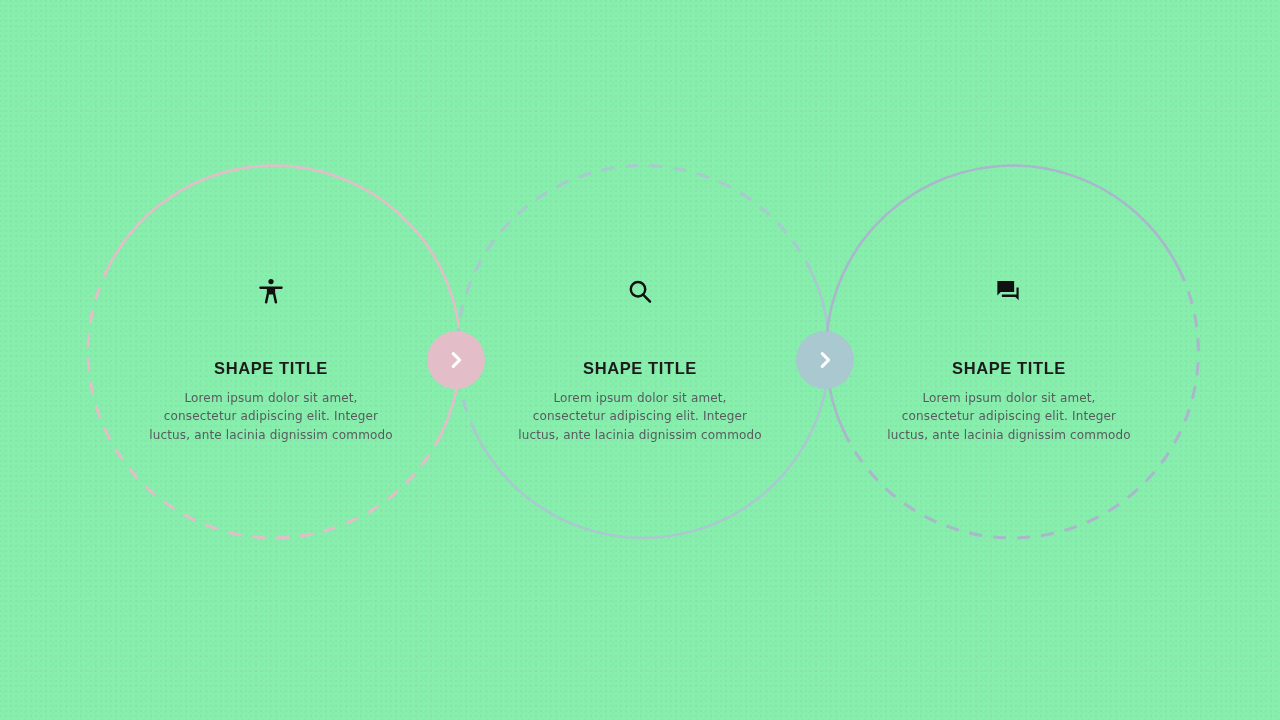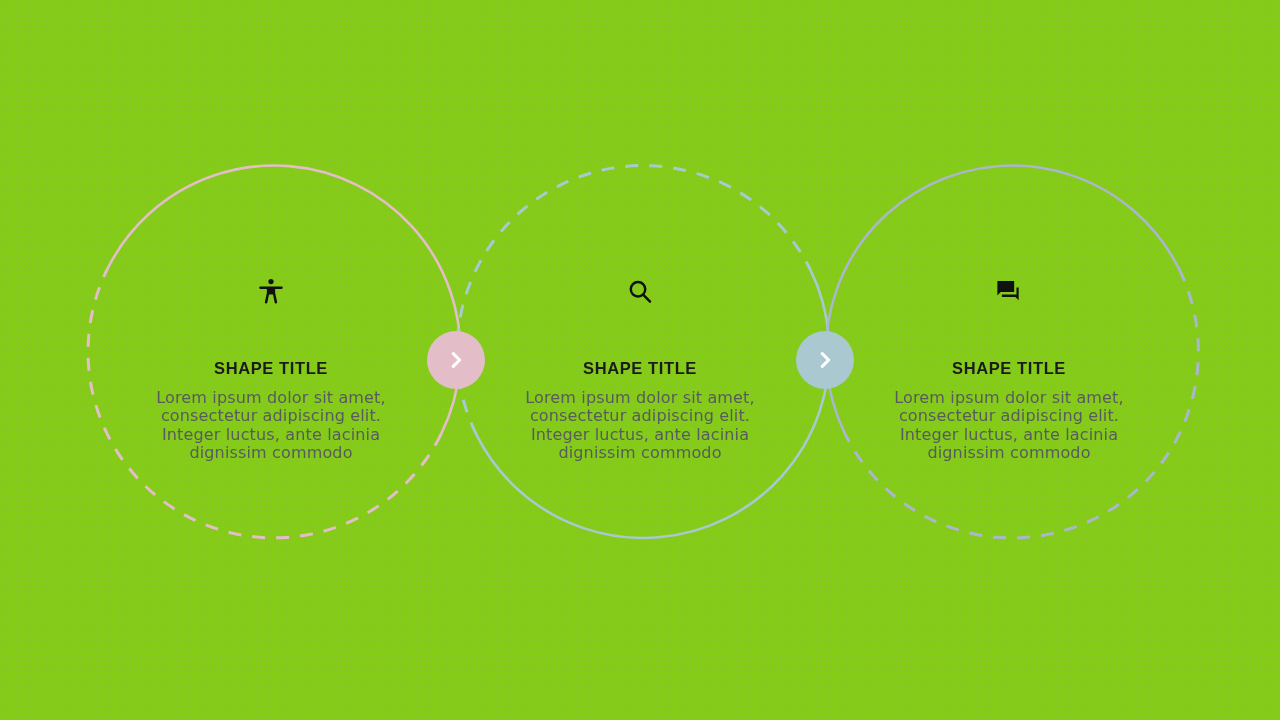--- a/index.html
+++ b/index.html
@@ -11,21 +11,21 @@
     height: 720px;
     overflow: hidden;
     font-family: "DejaVu Sans", sans-serif;
     background: #eff0f1;
   }
 
   #slide {
     position: relative;
     width: 1280px;
     height: 720px;
-    background-color: #84cc16;
+    background-color: #86efac;
   }
 
   
   #texture {
     position: absolute;
     inset: 0;
     pointer-events: none;
     background-image:
       radial-gradient(circle at 1px 1px, rgba(150,160,180,0.16) 0.9px, transparent 1.1px),
       radial-gradient(circle at 2px 3px, rgba(150,160,180,0.10) 0.8px, transparent 1.0px);
@@ -65,21 +65,21 @@
     font-size: 16.5px;
     font-weight: bold;
     letter-spacing: 0.6px;
     color: #1b1b1b;
     margin: 0 0 12px 0;
     line-height: 1;
   }
 
   .step-desc {
     font-family: "DejaVu Sans", sans-serif;
-    font-size: 16px;
+    font-size: 12px;
     line-height: 18.6px;
     color: #575b5e;
     margin: 0 auto;
     width: 246px;
     letter-spacing: 0.15px;
   }
 
   .connector {
     position: absolute;
     width: 58px;

